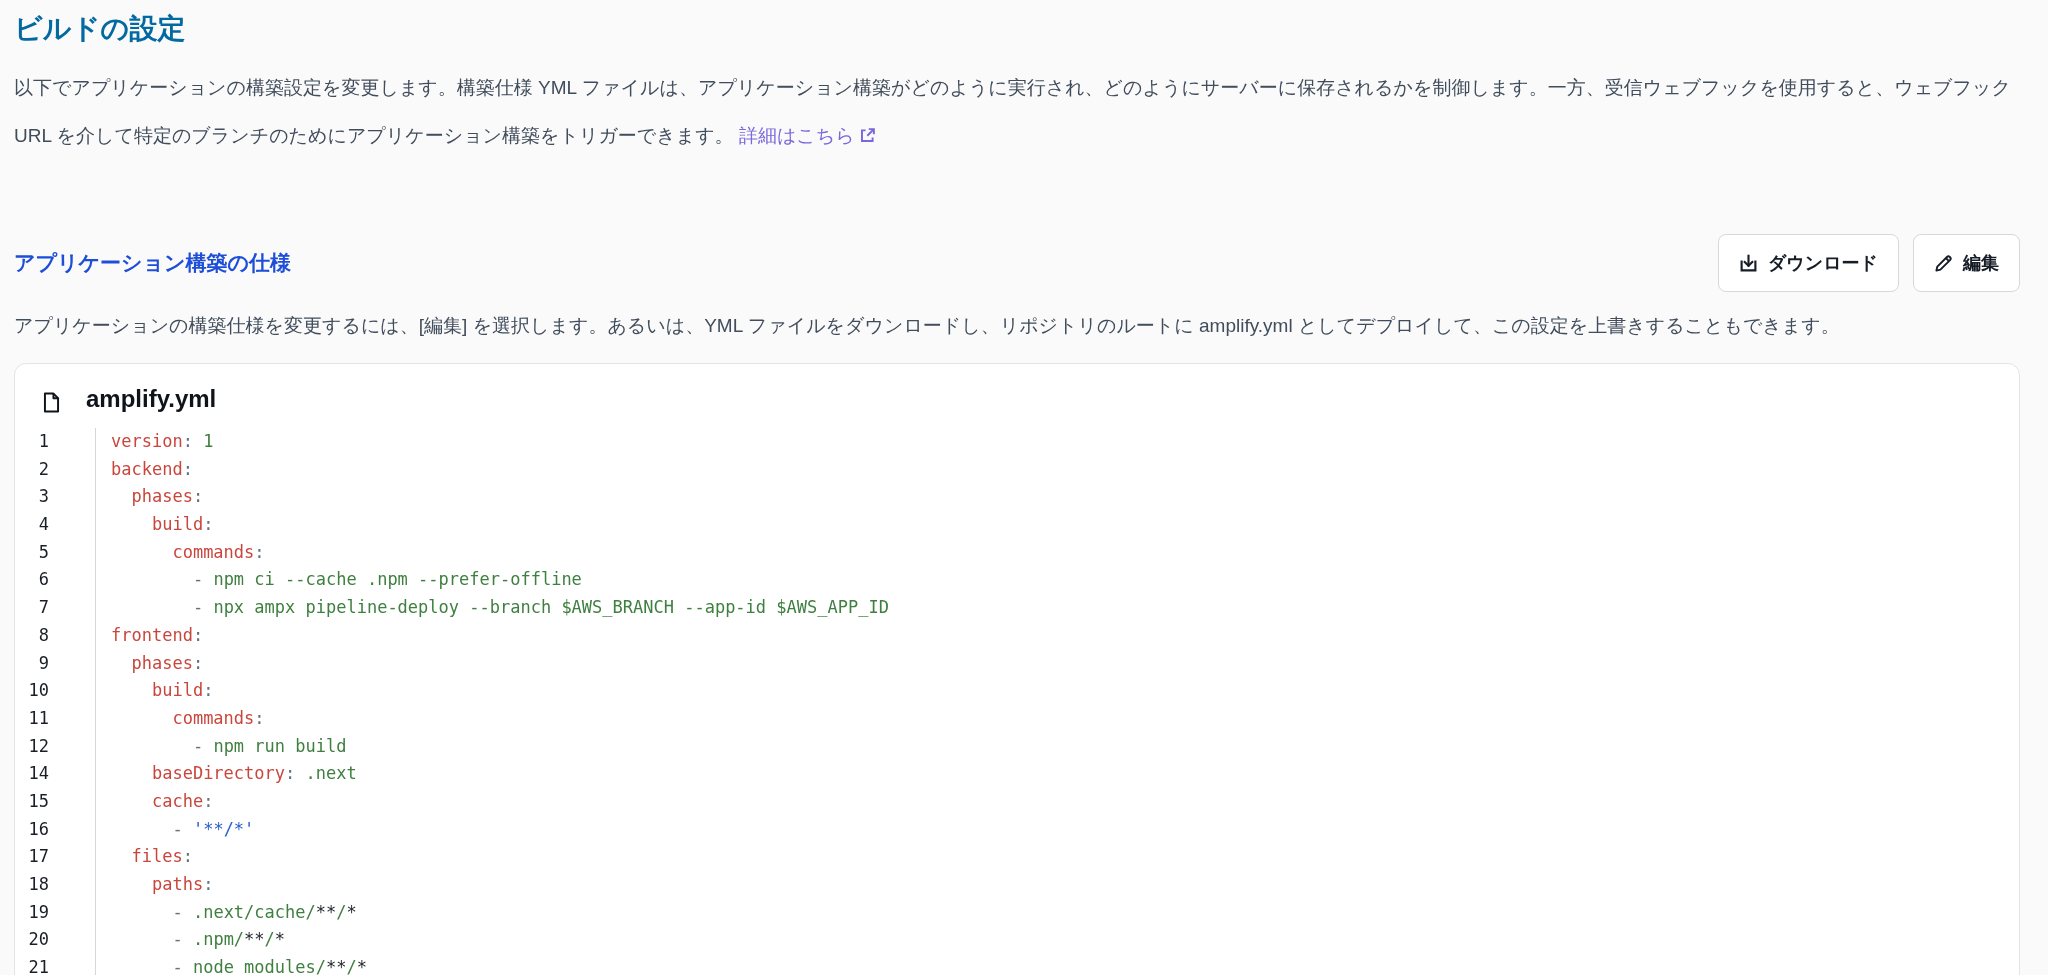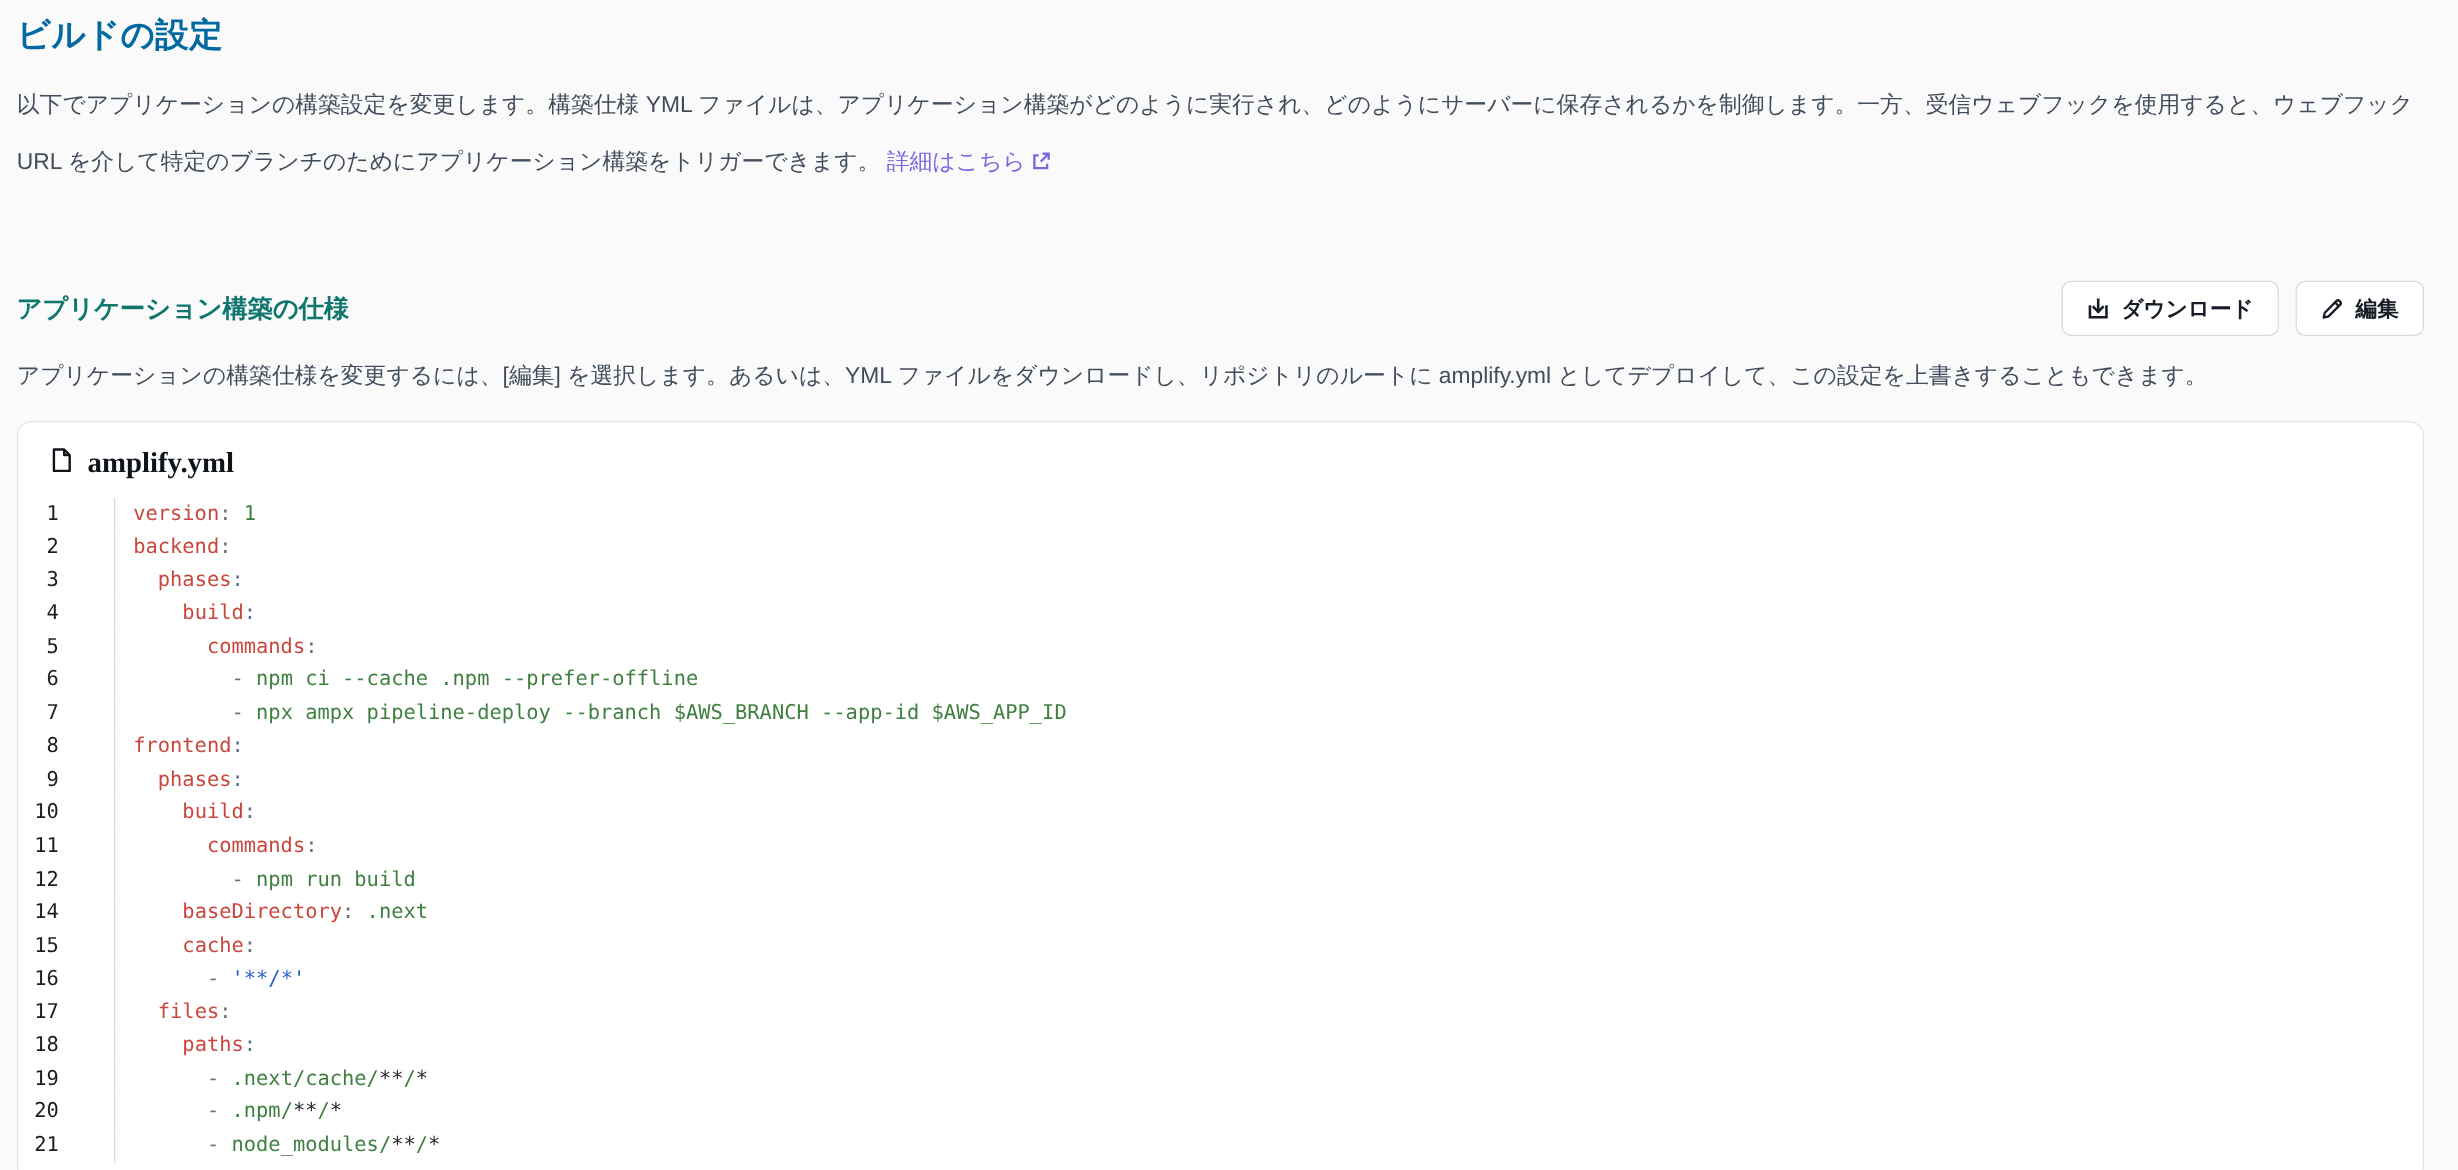--- a/index.html
+++ b/index.html
@@ -41,31 +41,31 @@
   }
   .section-header-row {
     margin-top: 74px;
     display: flex;
     align-items: center;
     justify-content: space-between;
   }
   h2.section-title {
     font-size: 21px;
     font-weight: 700;
-    color: #0f766e;
+    color: #1d4ed8;
   }
   .btn-group {
     display: flex;
     gap: 14px;
   }
   .btn {
     display: inline-flex;
     align-items: center;
     gap: 10px;
-    height: 46px;
+    height: 58px;
     padding: 0 20px;
     background: #ffffff;
     border: 1.5px solid #d5d8dd;
     border-radius: 8px;
     font-family: "Liberation Sans", sans-serif;
     font-size: 18px;
     font-weight: 700;
     color: #161d26;
     cursor: pointer;
   }
@@ -78,24 +78,23 @@
   }
   .code-card {
     margin-top: 22px;
     background: #ffffff;
     border: 1px solid #e2e4e8;
     border-radius: 12px;
     padding: 21px 0 14px;
   }
   .card-title-row {
     display: flex;
-    align-items: flex-start;
-    gap: 11px;
+    align-items: flex-end;
+    gap: 24px;
     padding: 0 26px;
-    font-family: Liberation Serif, serif;
   }
   .card-title {
     font-size: 24px;
     font-weight: 700;
     color: #0f141a;
   }
   .code-viewer {
     margin-top: 15px;
     font-family: "DejaVu Sans Mono", "Liberation Mono", monospace;
     font-size: 17px;

